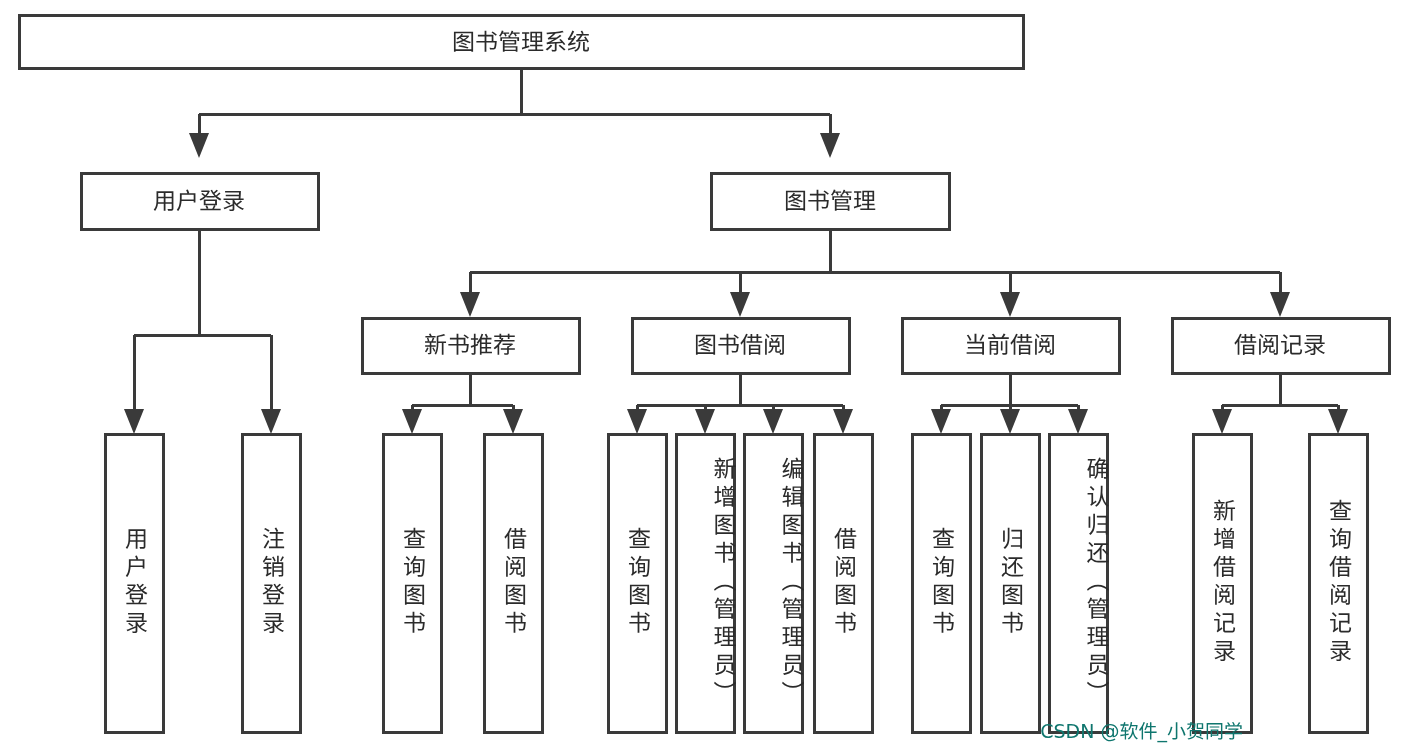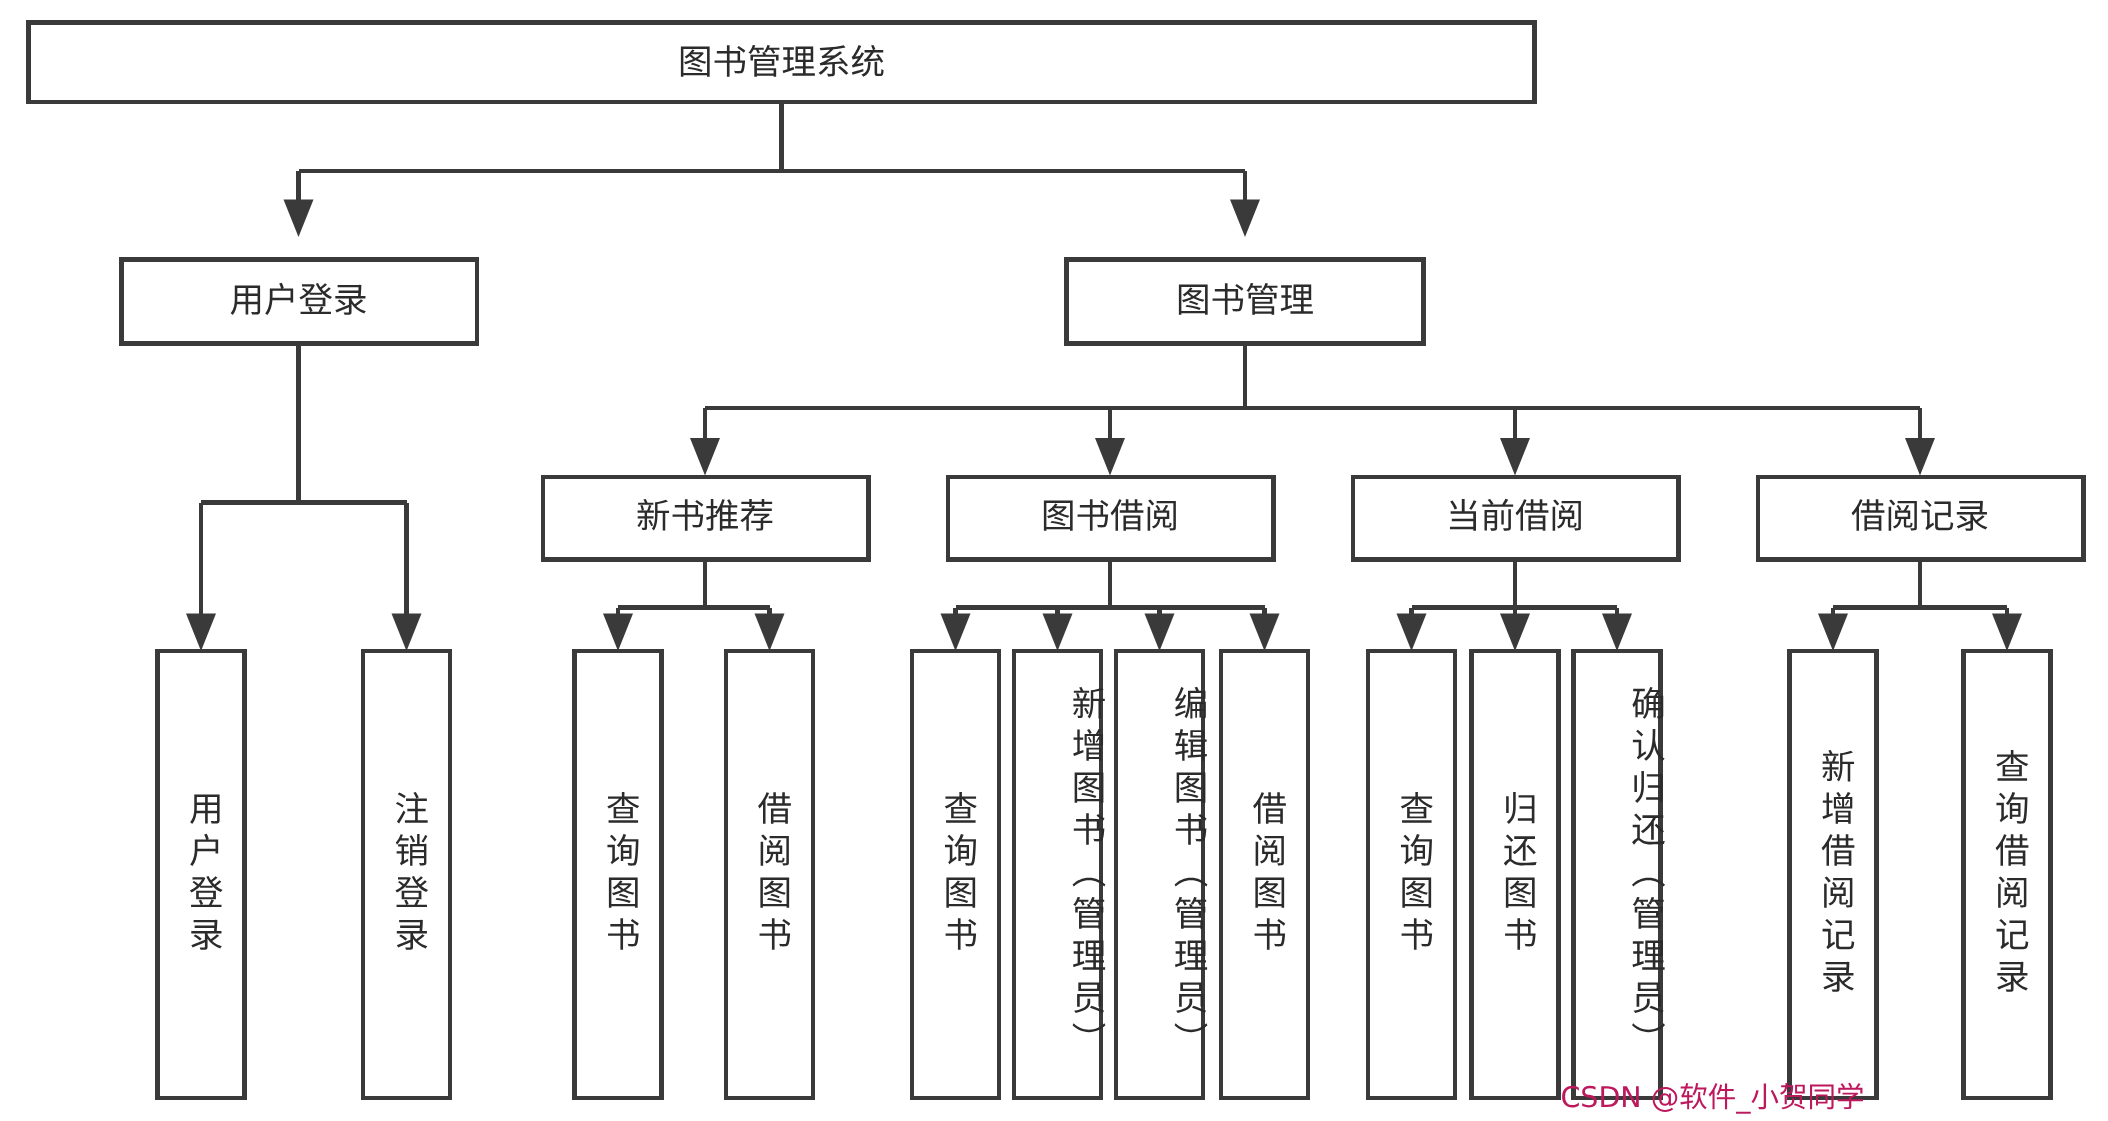--- a/index.html
+++ b/index.html
@@ -67,21 +67,21 @@
     text-align: center;
     pointer-events: none;
     user-select: none;
   }
   .watermark {
     position: absolute;
     right: 12px;
     bottom: 4px;
     font-family: "DejaVu Sans", "Liberation Sans", sans-serif;
     font-size: 19px;
-    color: #be185d;
+    color: #0f766e;
     white-space: nowrap;
     user-select: none;
   }
 </style>
 </head>
 <body>
 
 <div id="diagram-root">
 
   <svg id="tree-svg" viewBox="0 0 1405 747" xmlns="http://www.w3.org/2000/svg">

